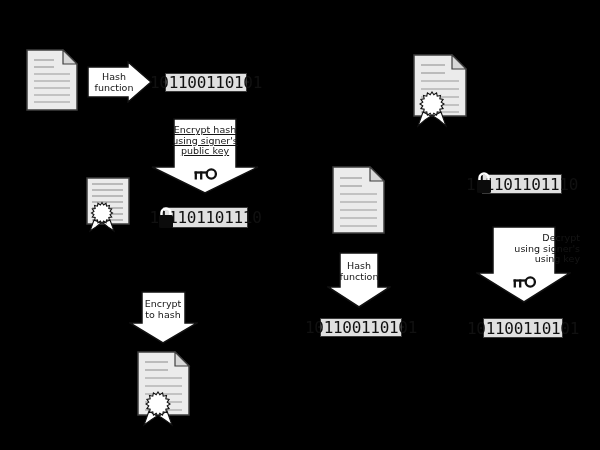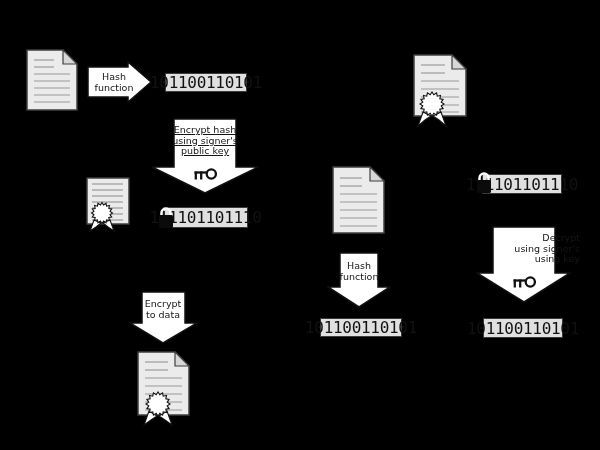--- a/index.html
+++ b/index.html
@@ -104,21 +104,21 @@
     </svg>
   </div>
 
   <div class="node" style="left:129px;top:291px;">
     <svg width="69" height="53" viewBox="0 0 69 53">
       <polygon class="arrow-shape" points="13,1 56,1 56,32 68,32 34,52 1,32 13,32"></polygon>
     </svg>
   </div>
   <div class="arrow-label" style="left:135px;top:299px;width:56px;">
     <div>Encrypt</div>
-    <div>to data</div>
+    <div>to hash</div>
   </div>
 
   <div class="node" style="left:137px;top:351px;">
     <svg width="54" height="78" viewBox="0 0 54 78">
       <path class="doc-body" d="M1,1 H38 L52,15 V64 H1 Z"></path>
       <path class="doc-fold" d="M38,1 V15 H52 Z"></path>
       <line class="doc-line" x1="8" y1="11" x2="31" y2="11"></line>
         <line class="doc-line" x1="8" y1="19" x2="31" y2="19"></line>
       <line class="doc-line" x1="8" y1="27" x2="45" y2="27"></line>
         <line class="doc-line" x1="8" y1="35" x2="45" y2="35"></line>

